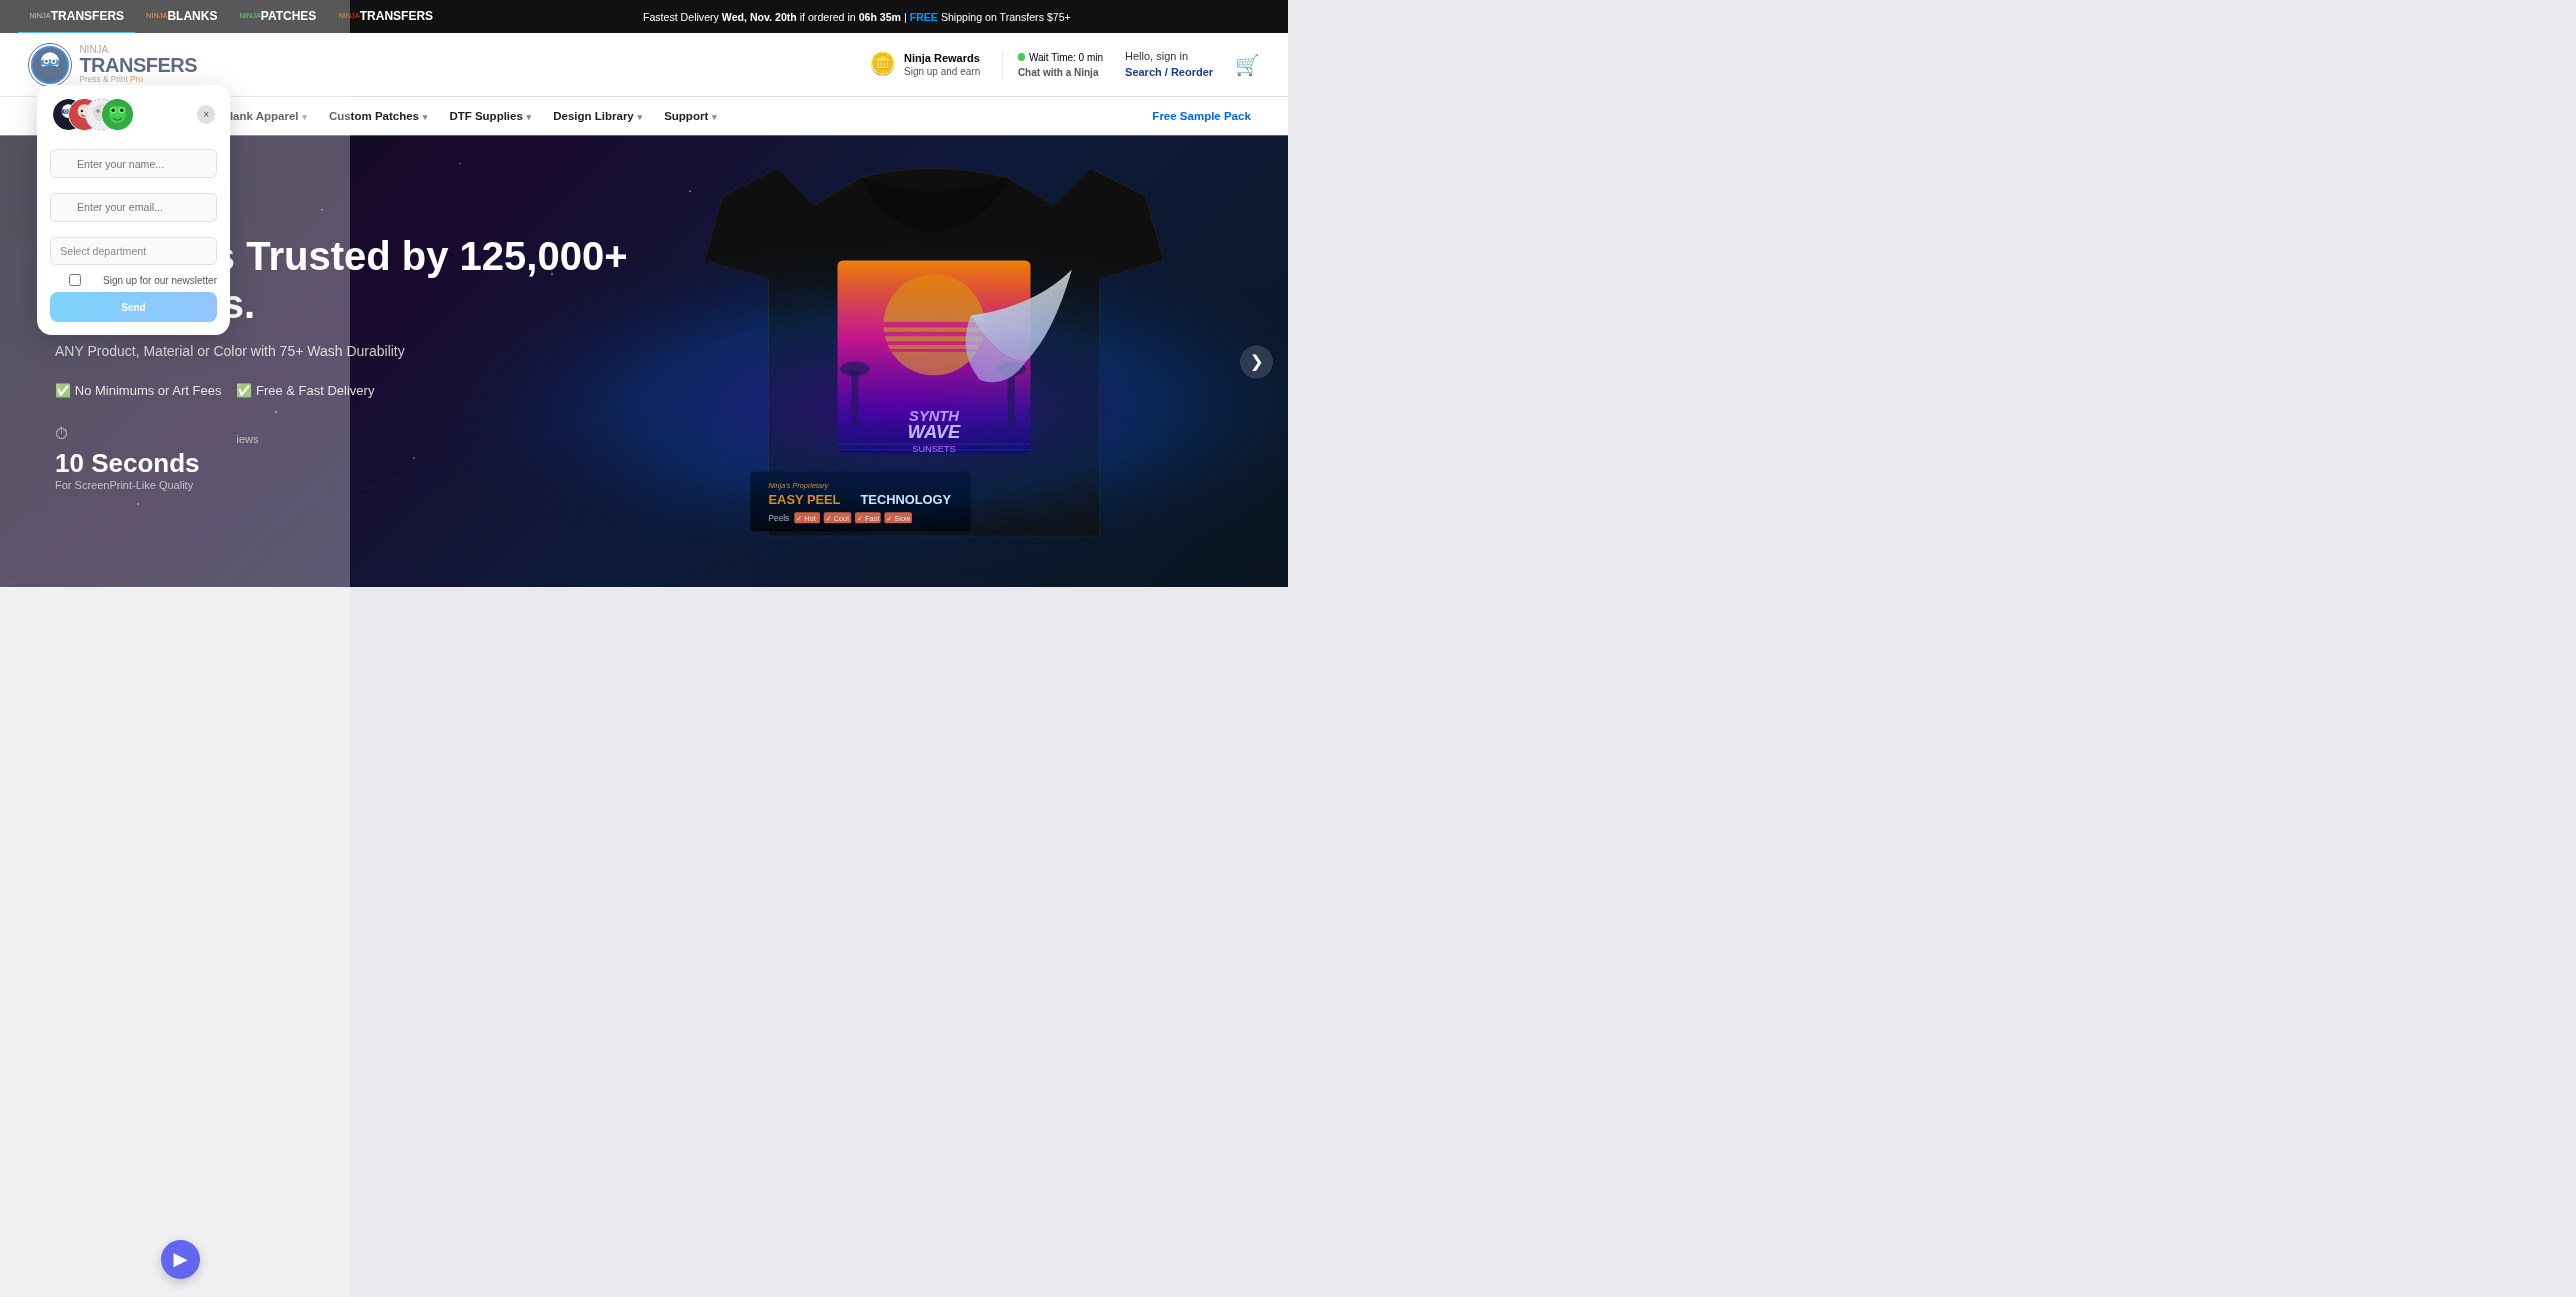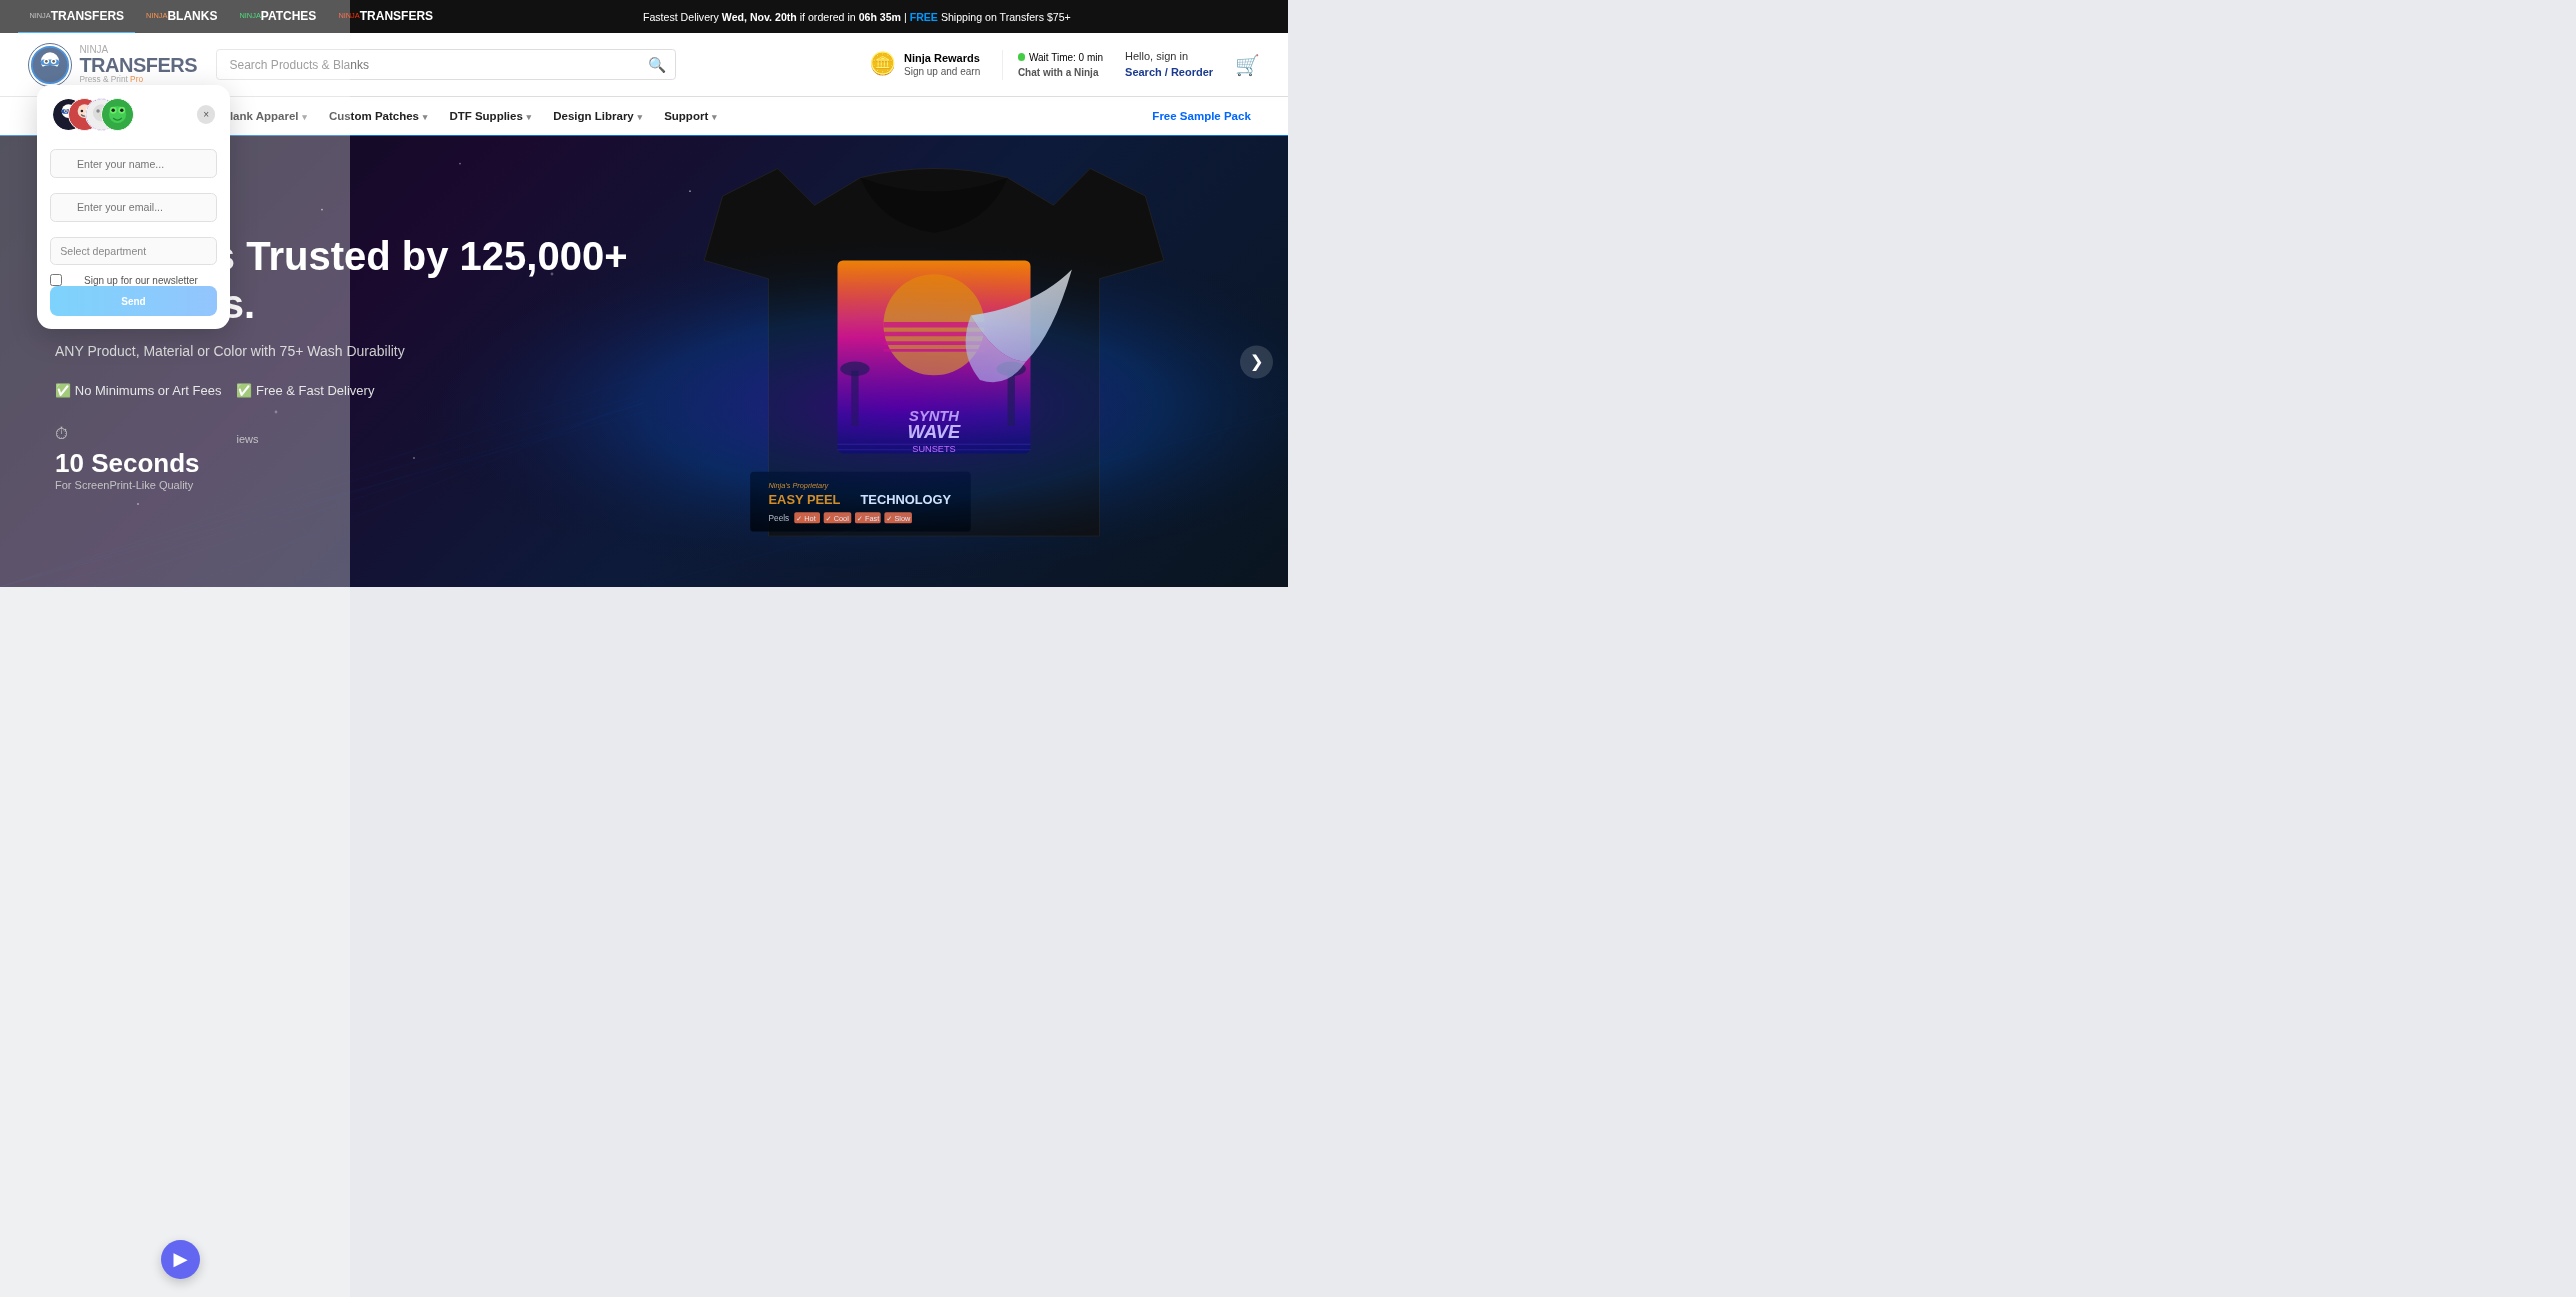--- a/index.html
+++ b/index.html
@@ -413,21 +413,22 @@
       outline: none;
       margin-bottom: 9.2px;
       background: #fafafa;
       appearance: none;
       cursor: pointer;
     }
     .chat-checkbox-row {
       display: flex;
       align-items: center;
       gap: 22px;
-      margin-bottom: 0;
+      margin-bottom: 6px;
+      justify-content: flex-end;
     }
     .chat-checkbox-row input[type=checkbox] {
       width: 12px;
       height: 12px;
     }
     .chat-checkbox-row label {
       font-size: 10px;
       color: #555;
     }
     .chat-send-btn {
@@ -524,24 +525,20 @@
         <circle cx="26" cy="18" r="1.5" fill="#222"></circle>
       </svg>
     </div>
     <div class="logo-text">
       <span class="ninja">NINJA</span>
       <span class="transfers">TRANSFERS</span>
       <span class="pro-sub">Press &amp; Print<span style="color:#e60;"> Pro</span></span>
     </div>
   </div>
 
-  <div class="search-bar">
-    <input type="text" placeholder="Search Products &amp; Blanks" style="">
-    <span class="search-icon">🔍</span>
-  </div>
 
   <div class="header-right">
     <div class="rewards-area">
       <span class="rewards-icon">🪙</span>
       <div class="rewards-text">
         <div class="title">Ninja Rewards</div>
         <div class="sub">Sign up and earn</div>
       </div>
     </div>
 

